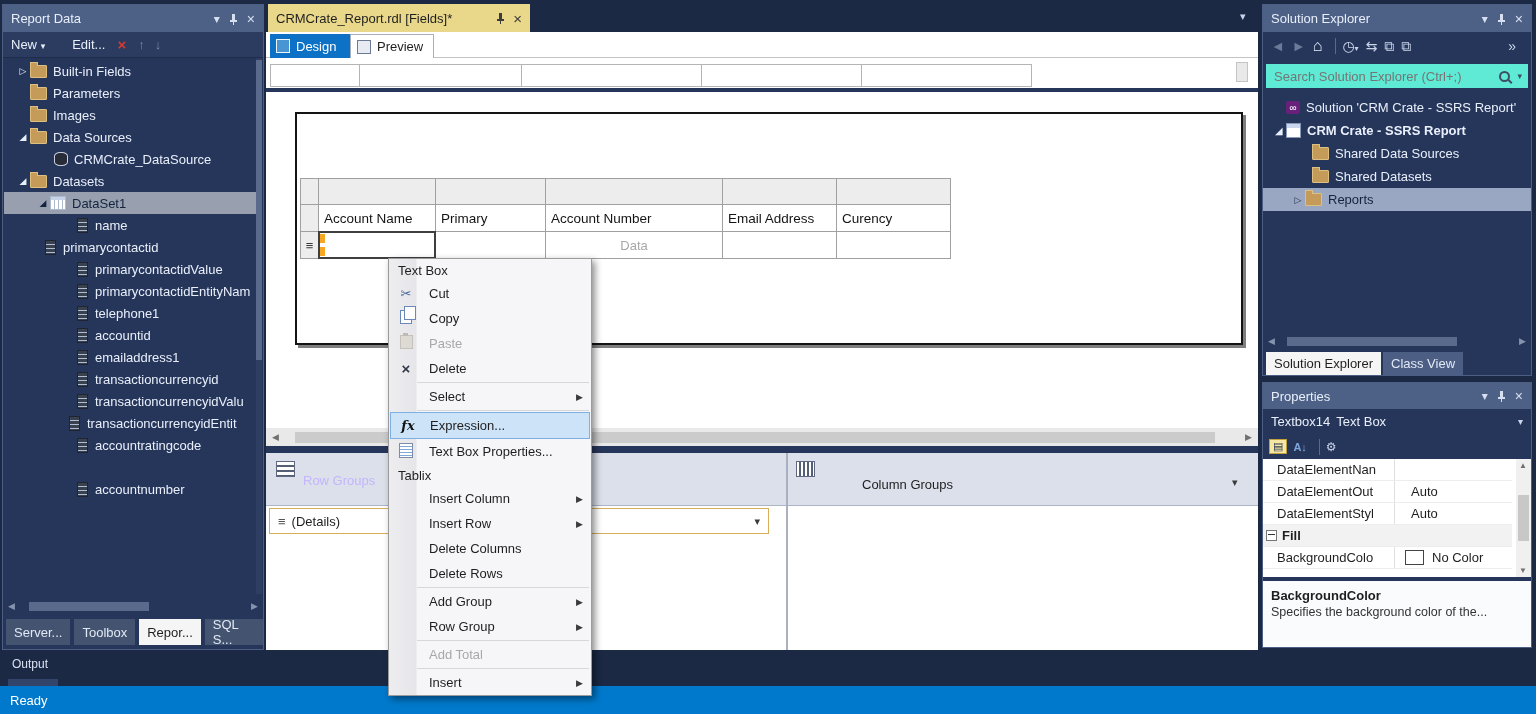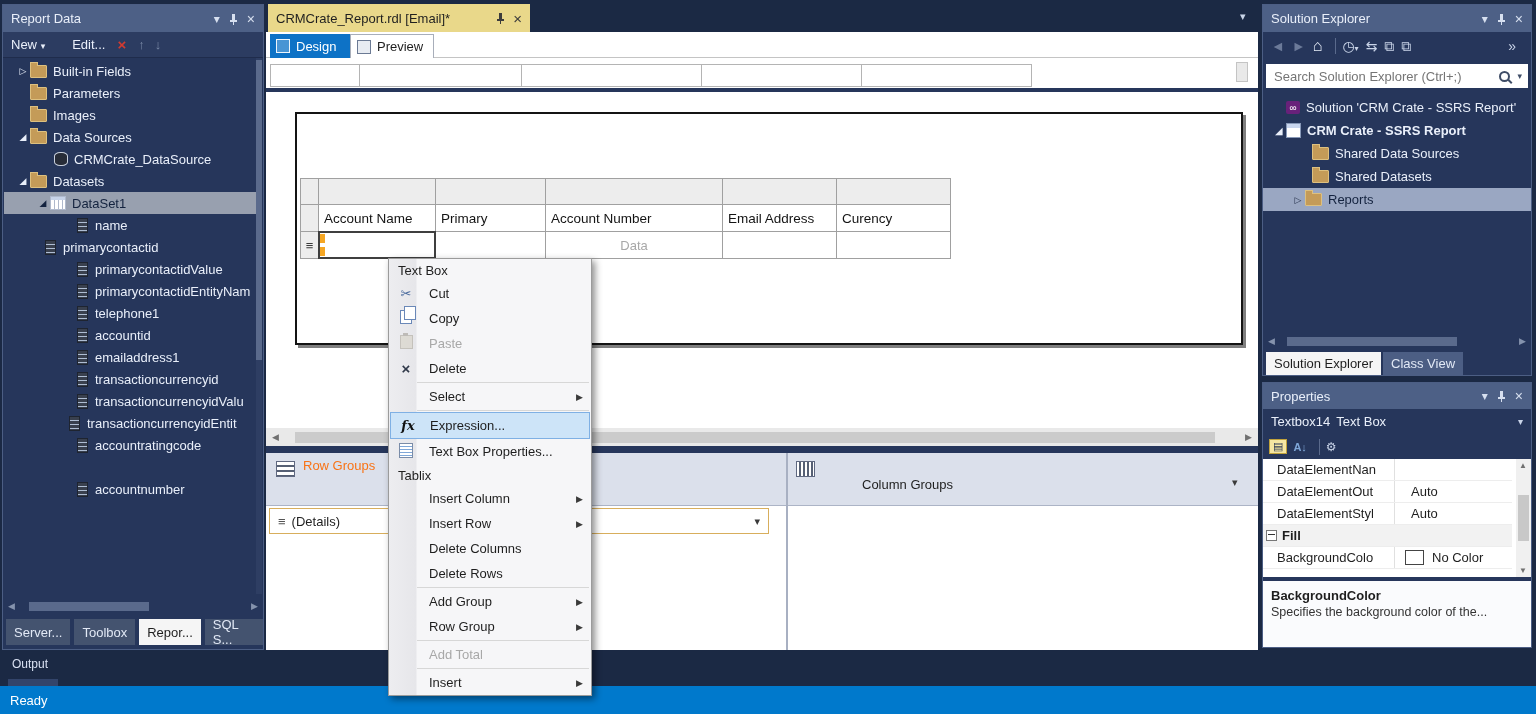--- a/index.html
+++ b/index.html
@@ -187,21 +187,21 @@
       </div>
     <div class="btab on">
         <span>Repor...</span>
       </div>
     <div class="btab">
         <span>SQL S...</span>
       </div>
   </div>
 
   <div class="r flex" style="left:268px;top:4px;width:262px;height:28px;background:#E9D88A;color:#1F1F1F;padding:0 8px">
-    <span>CRMCrate_Report.rdl [Email]*</span>
+    <span>CRMCrate_Report.rdl [Fields]*</span>
     <span class="grow" style="flex:1"></span>
     <span class="pin" style="color:#3C3C3C;margin-left:6px">
         <i></i>
       </span>
     <span style="color:#3C3C3C;font-size:15px;margin-left:8px">×</span>
   </div>
   <span class="r" style="left:1240px;top:10px;color:#C9D4E8;font-size:11px">▾</span>
 
   <div class="r" style="left:266px;top:32px;width:992px;height:26px;background:#FFF;border-bottom:1px solid #C4C4C4"></div>
   <div class="r flex" style="left:270px;top:34px;width:80px;height:24px;background:#0D72C6;color:#FFF;padding-left:6px">
@@ -269,21 +269,21 @@
     <span style="color:#707070;font-size:9px;margin-left:6px">◀</span>
     <div style="flex:1;margin:0 6px;height:11px;position:relative">
         <div class="r" style="left:10px;top:0;width:920px;height:11px;background:#CBCBCB"></div>
       </div>
     <span style="color:#707070;font-size:9px;margin-right:6px">▶</span>
   </div>
   <div class="r" style="left:266px;top:446px;width:992px;height:7px;background:#26365B"></div>
 
   <div class="r" style="left:266px;top:453px;width:992px;height:53px;background:#DBE0EB;border-bottom:1px solid #ACB4C6"></div>
   <div class="r ic-rows" style="left:276px;top:461px"></div>
-  <span class="r" style="left:303px;top:458px;color:#f97316">Row Groups</span>
+  <span class="r" style="left:303px;top:473px;color:#c4b5fd">Row Groups</span>
   <div class="r" style="left:786px;top:453px;width:2px;height:197px;background:#A8B0C2"></div>
   <div class="r ic-cols" style="left:796px;top:461px"></div>
   <span class="r" style="left:862px;top:477px;color:#1E1E1E">Column Groups</span>
   <span class="r" style="left:1232px;top:476px;color:#3A3A3A;font-size:11px">▾</span>
 
   <div class="r" style="left:266px;top:506px;width:520px;height:144px;background:#FFF"></div>
   <div class="r" style="left:788px;top:506px;width:470px;height:144px;background:#FFF"></div>
   <div class="r flex" style="left:269px;top:508px;width:500px;height:26px;background:#FFF;border:1px solid #D8AE5C;color:#1E1E1E;padding:0 8px">
     <span style="color:#555;margin-right:6px">≡</span>
     <span>(Details)</span>
@@ -373,21 +373,21 @@
     <span class="tbic" style="color:#6B7A99">►</span>
     <span class="tbic" style="font-size:16px;color:#E6EDF8">⌂</span>
     <span class="vsep"></span>
     <span class="tbic">◷<span style="font-size:8px">▾</span></span>
     <span class="tbic">⇆</span>
     <span class="tbic">⧉</span>
     <span class="tbic">⧉</span>
     <span style="flex:1"></span>
     <span class="tbic">»</span>
   </div>
-  <div class="r flex" style="left:1266px;top:64px;width:262px;height:24px;background:#ffffff;padding:4px 6px">
+  <div class="r flex" style="left:1266px;top:64px;width:262px;height:24px;background:#5eead4;padding:4px 6px">
     <input class="search" placeholder="Search Solution Explorer (Ctrl+;)" style="">
     <span style="flex:1"></span>
     <span class="mag"></span>
     <span style="color:#3E4C66;font-size:9px;margin-left:4px">▾</span>
   </div>
 
   <div class="r trow" style="left:1264px;top:96px;width:266px;height:23px;padding-left:22px">
     <span style="flex:none;width:14px;height:13px;background:#68217A;border-radius:2px;color:#FFF;font-size:10px;line-height:13px;text-align:center;margin-right:6px">∞</span>
     <span>Solution 'CRM Crate - SSRS Report'</span>
   </div>

